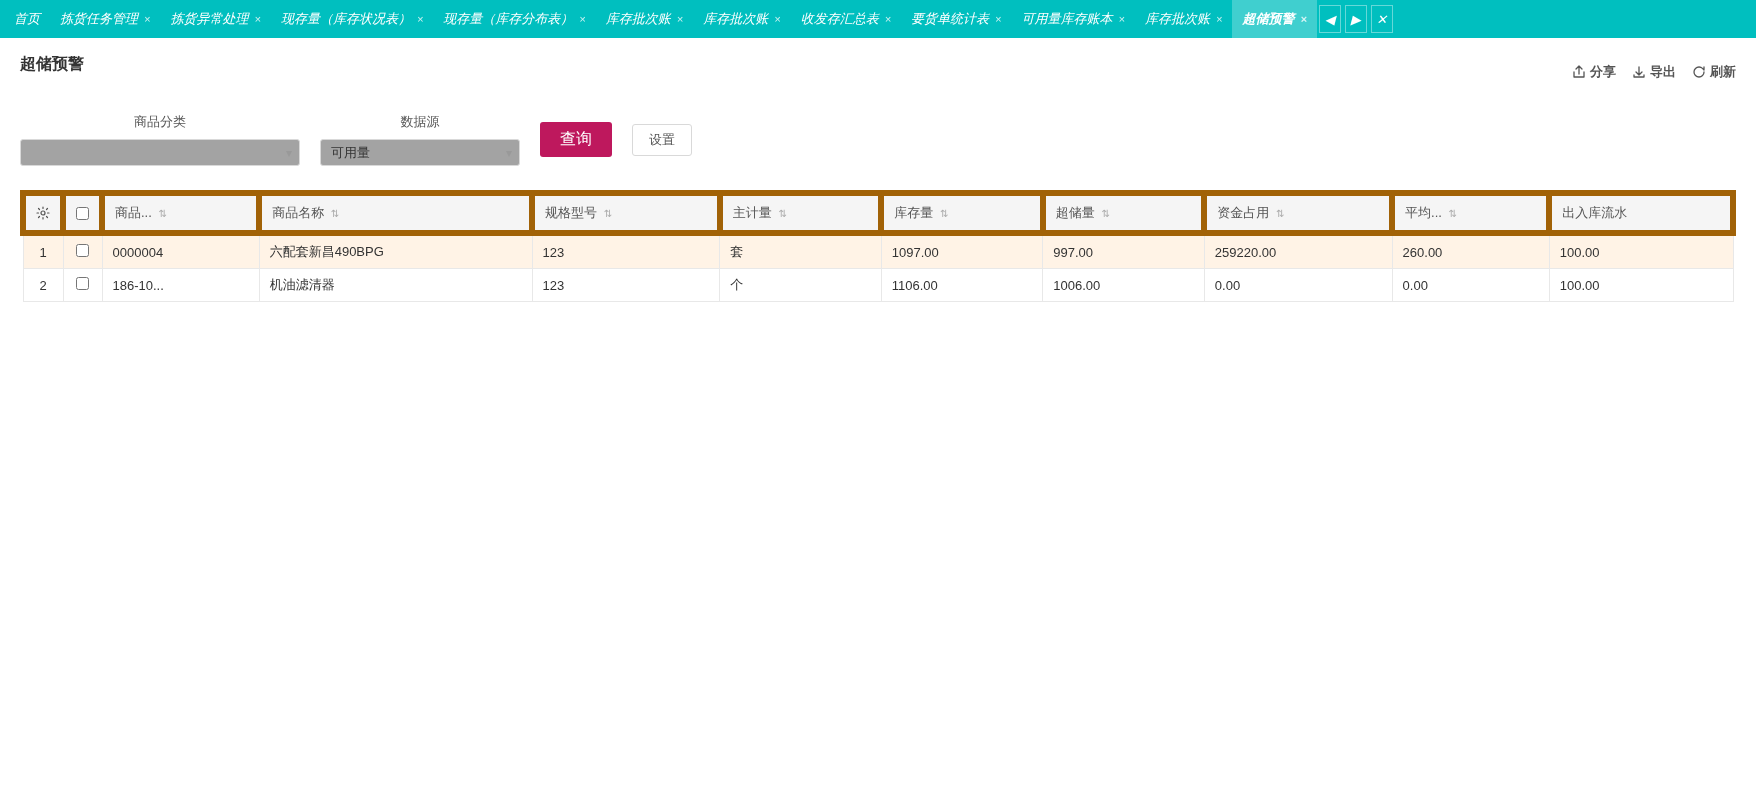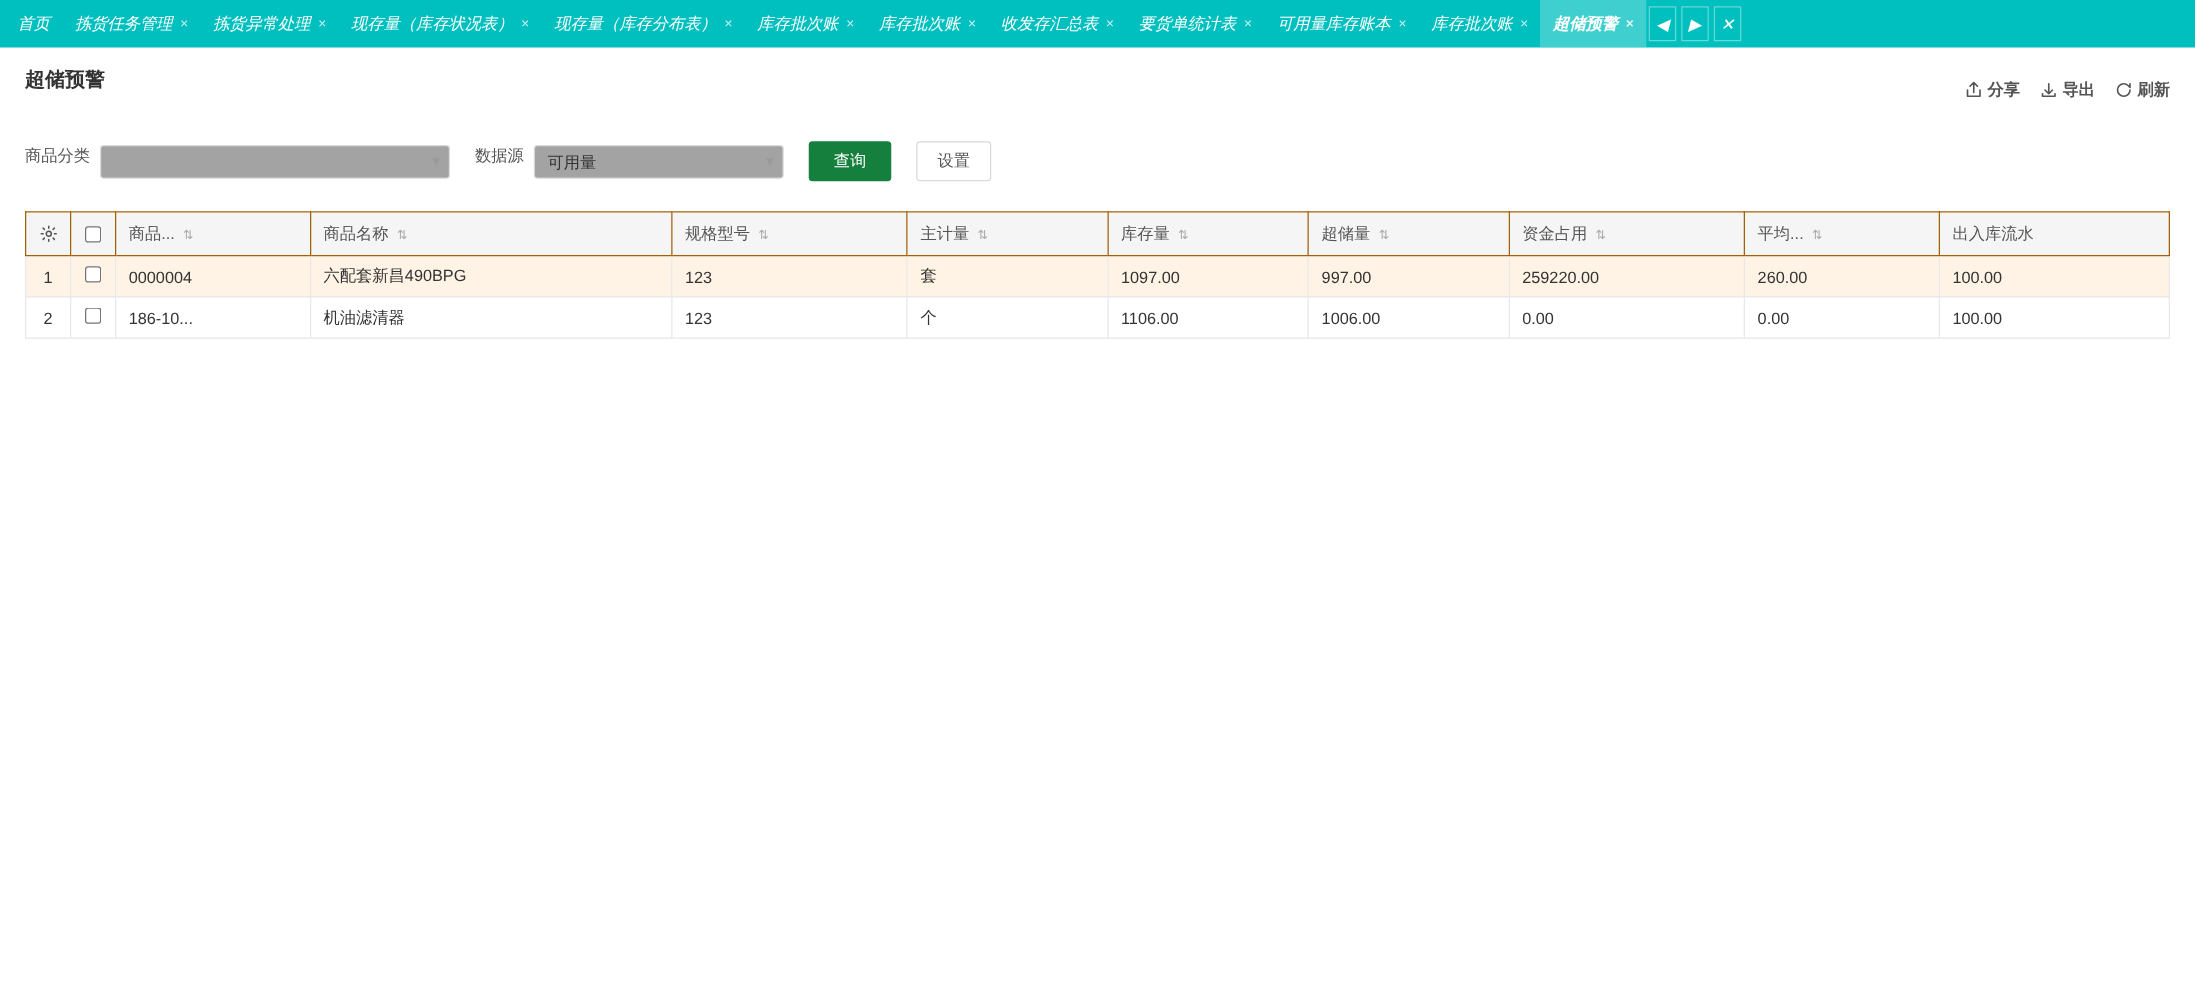--- a/index.html
+++ b/index.html
@@ -75,21 +75,23 @@
     
     .filter-row {
       display: flex;
       align-items: center;
       gap: 20px;
       margin-bottom: 14px;
       padding: 10px 0;
     }
     .filter-item {
       display: flex;
+      align-items: center;
       gap: 8px;
+      flex-direction: column;
     }
     .filter-label {
       color: #555;
       font-size: 13px;
       white-space: nowrap;
     }
     .filter-select {
       border: 1px solid #d9d9d9;
       border-radius: 3px;
       padding: 5px 30px 5px 10px;
@@ -110,48 +112,48 @@
       position: absolute;
       right: 8px;
       top: 50%;
       transform: translateY(-50%);
       color: #999;
       pointer-events: none;
       font-size: 12px;
     }
 
     .btn-query {
-      background: #15803d;
+      background: #be185d;
       color: #fff;
       border: none;
       padding: 7px 20px;
       border-radius: 3px;
       cursor: pointer;
-      font-size: 13px;
+      font-size: 16px;
     }
 
     .btn-settings {
       background: #fff;
       color: #555;
       border: 1px solid #d9d9d9;
       padding: 6px 16px;
       border-radius: 3px;
       cursor: pointer;
       font-size: 13px;
     }
 
     
     .data-table {
       width: 100%;
       border-collapse: collapse;
       font-size: 13px;
     }
     .data-table th {
       background: #f5f5f5;
-      border: 1px solid #a16207;
+      border: 6px solid #a16207;
       padding: 8px 10px;
       text-align: left;
       font-weight: normal;
       color: #555;
       white-space: nowrap;
     }
     .data-table td {
       border: 1px solid #e8e8e8;
       padding: 7px 10px;
       color: #333;

